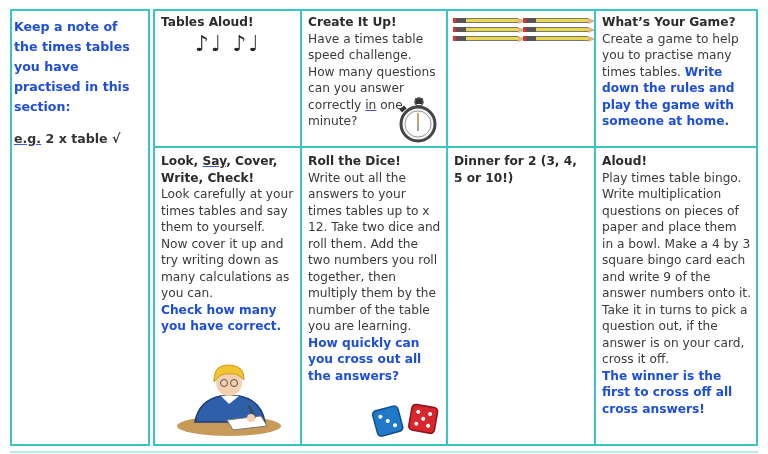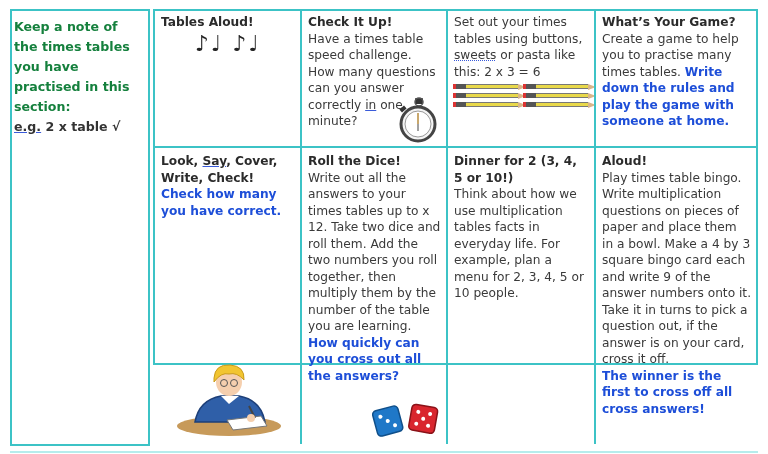--- a/index.html
+++ b/index.html
@@ -1,23 +1,23 @@
 <!DOCTYPE html>
 <html><head>
 <meta charset="utf-8">
 <style>
   * { box-sizing: border-box; margin: 0; padding: 0; }
   html, body { width: 768px; height: 454px; background: #ffffff; overflow: hidden; }
   body { position: relative; font-family: "DejaVu Sans", sans-serif; color: #3a3a3a; }
   .frame { position: absolute; border: 2px solid #3cc3c6; background: #fff; }
   .left { left: 10px; top: 9px; width: 140px; height: 437px; padding: 6px 3px 0 2px; }
-  .left .note { font-weight: bold; font-size: 12.6px; line-height: 20px; color: #15803d; }
-  .left .eg { font-weight: bold; font-size: 12.6px; line-height: 20px; margin-top: 0; color: #333; }
+  .left .note { font-weight: bold; font-size: 12.6px; line-height: 20px; color: #1d4ed8; }
+  .left .eg { font-weight: bold; font-size: 12.6px; line-height: 20px; margin-top: 12px; color: #333; }
   .left .eg u { text-decoration: underline; text-decoration-color: #3a5bd9; }
-  .grid { position: absolute; left: 153px; top: 9px; width: 605px; height: 356px; border: 2px solid #3cc3c6; }
+  .grid { position: absolute; left: 153px; top: 9px; width: 605px; height: 437px; border: 2px solid #3cc3c6; }
   .cell { position: absolute; border-color: #3cc3c6; border-style: solid; border-width: 0; padding: 3px 5px 0 6px; font-size: 12.2px; line-height: 16.5px; color: #3a3a3a; overflow: hidden; }
   .cell .title { font-weight: bold; color: #2b2b2b; }
   .cell b { color: #1d4ed8; }
   .r1 { top: 0; height: 137px; border-bottom-width: 2px; }
   .r2 { top: 137px; height: 296px; padding-top: 5px; }
   .c1 { left: 0; width: 147px; border-right-width: 2px; }
   .c2 { left: 147px; width: 146px; border-right-width: 2px; }
   .c3 { left: 293px; width: 148px; border-right-width: 2px; }
   .c4 { left: 441px; width: 160px; }
   .notes { font-size: 22px; text-align: center; margin-top: 2px; letter-spacing: 2px; color: #222; line-height: 22px; }
@@ -42,35 +42,34 @@
 </div>
 
 <div class="grid">
 
   <div class="cell r1 c1">
     <div class="title">Tables Aloud!</div>
     <div class="notes">♪♩ ♪♩</div>
   </div>
 
   <div class="cell r1 c2">
-    <div class="title">Check It Up!</div>
+    <div class="title">Create It Up!</div>
     <div><span>Have a times table speed challenge. How many questions can you answer correctly </span><span class="under-blue">in</span><span> one minute?</span></div>
     <svg class="stopwatch" viewBox="0 0 40 46">
       <rect x="17" y="1" width="8" height="6" rx="1" fill="#333"></rect>
       <circle cx="21" cy="5" r="4" fill="none" stroke="#555" stroke-width="1.5"></circle>
       <circle cx="20" cy="27" r="17" fill="#f4f4f4" stroke="#444" stroke-width="3"></circle>
       <circle cx="20" cy="27" r="13" fill="#fff" stroke="#999" stroke-width="1"></circle>
       <line x1="20" y1="27" x2="20" y2="16" stroke="#b78b3c" stroke-width="1.5"></line>
       <line x1="20" y1="27" x2="20" y2="34" stroke="#444" stroke-width="1"></line>
       <rect x="2" y="10" width="6" height="4" transform="rotate(-40 5 12)" fill="#333"></rect>
     </svg>
   </div>
 
   <div class="cell r1 c3">
-    <div><span>Set out your times tables using buttons, </span><span class="under-dot">sweets</span><span> or pasta like this: 2 x 3 = 6</span></div>
     <div class="pencils">
       <div class="pencil-row">
           <div class="pencil"></div>
           <div class="pencil"></div>
         </div>
       <div class="pencil-row">
           <div class="pencil"></div>
           <div class="pencil"></div>
         </div>
       <div class="pencil-row">
@@ -80,20 +79,21 @@
     </div>
   </div>
 
   <div class="cell r1 c4">
     <div class="title">What’s Your Game?</div>
     <div><span>Create a game to help you to practise many times tables. </span><b>Write down the rules and play the game with someone at home.</b></div>
   </div>
 
   <div class="cell r2 c1">
     <div class="title"><span>Look, </span><span class="under-blue">Say</span><span>, Cover, Write, Check!</span></div>
+    <div>Look carefully at your times tables and say them to yourself. Now cover it up and try writing down as many calculations as you can.</div>
     <b>Check how many you have correct.</b>
     <svg class="boy" viewBox="0 0 104 76">
       <ellipse cx="52" cy="66" rx="52" ry="10" fill="#c79a5a"></ellipse>
       <path d="M18 62 Q22 40 44 36 L62 36 Q84 40 88 62 Z" fill="#2f5fa8" stroke="#1d3f78" stroke-width="1.5"></path>
       <path d="M44 36 L52 44 L62 36 Z" fill="#fff"></path>
       <ellipse cx="52" cy="22" rx="13" ry="14" fill="#f5cfae"></ellipse>
       <path d="M37 18 Q38 4 53 5 Q68 6 67 20 Q60 12 52 14 Q44 12 37 22 Z" fill="#f2c530" stroke="#c99a1a" stroke-width="1"></path>
       <circle cx="47" cy="23" r="3.5" fill="none" stroke="#555" stroke-width="1"></circle>
       <circle cx="57" cy="23" r="3.5" fill="none" stroke="#555" stroke-width="1"></circle>
       <path d="M50 60 L84 56 L90 66 L56 70 Z" fill="#fff" stroke="#777" stroke-width="1"></path>
@@ -118,21 +118,20 @@
           <circle cx="57" cy="11" r="2" fill="#fff"></circle>
           <circle cx="51" cy="17" r="2" fill="#fff"></circle>
           <circle cx="45" cy="23" r="2" fill="#fff"></circle>
           <circle cx="57" cy="23" r="2" fill="#fff"></circle>
       </g>
     </svg>
   </div>
 
   <div class="cell r2 c3">
     <div class="title">Dinner for 2 (3, 4, 5 or 10!)</div>
-    <div>Think about how we use multiplication tables facts in everyday life. For example, plan a menu for 2, 3, 4, 5 or 10 people.</div>
   </div>
 
   <div class="cell r2 c4">
     <div class="title">Aloud!</div>
     <div>Play times table bingo. Write multiplication questions on pieces of paper and place them in a bowl. Make a 4 by 3 square bingo card each and write 9 of the answer numbers onto it. Take it in turns to pick a question out, if the answer is on your card, cross it off.</div>
     <b>The winner is the first to cross off all cross answers!</b>
   </div>
 </div>
 
 <div class="bottom-line"></div>

